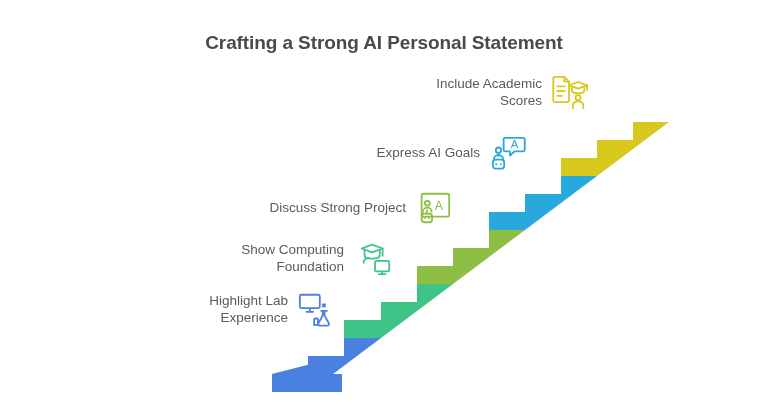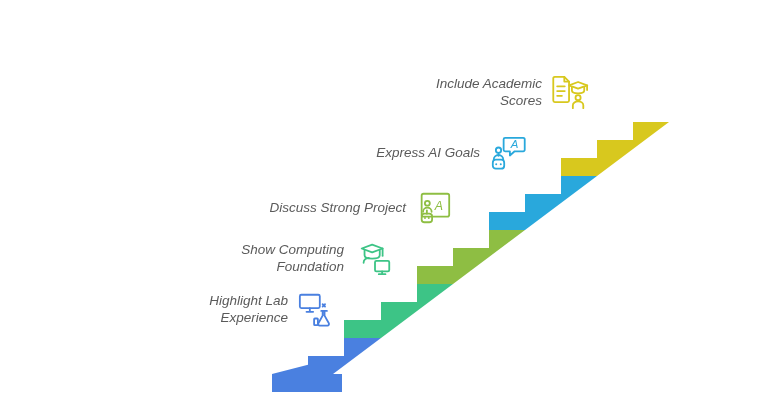--- a/index.html
+++ b/index.html
@@ -33,21 +33,20 @@
   #stairs {
     position: absolute;
     left: 0;
     top: 0;
   }
   .step-label {
     position: absolute;
     display: flex;
     align-items: center;
     gap: 9px;
-    font-style: italic;
   }
   .step-label .txt {
     font-size: 13.5px;
     color: #5a5a5a;
     line-height: 1.28;
     text-align: right;
     white-space: pre-line;
   }
   .step-label .ico {
     flex: 0 0 auto;
@@ -67,20 +66,21 @@
   #lbl-3 { left: 360px; top: 134px; }
   #lbl-3 .txt { width: 120px; }
   #lbl-4 { left: 420px; top: 73px; }
   #lbl-4 .txt { width: 122px; }
 </style>
 </head>
 <body style="background: rgb(255, 255, 255);">
 
 <div id="canvas">
 
+  <div class="title" style="color: rgb(74, 74, 74);">Crafting a Strong AI Personal Statement</div>
 
   <svg id="stairs" width="768" height="402" viewBox="0 0 768 402">
 
     <path fill="#4a80e0" d="M272,374 L272,392 L342,392 L342,374 L308,374 L308,356 L342,356 Z"></path>
     <path fill="#4a80e0" d="M308,356 L308,374 L272,374 L272,392 L342,392 Z"></path>
     <path fill="#4a80e0" d="M272,392 L272,374 L308,374 L308,356 L344,356 L344,338 L380,338 L380,320 L344,356 L308,392 Z"></path>
 
     <g>
       <path fill="#4a80e0" d="M272,392 L272,374 L308,374 L308,356 L344,356 L344,338 L381,338 L309,392 Z"></path>
       <path fill="#3dc486" d="M344,338 L344,320 L381,320 L381,302 L417,302 L417,284 L453,284 L381,338 Z"></path>

